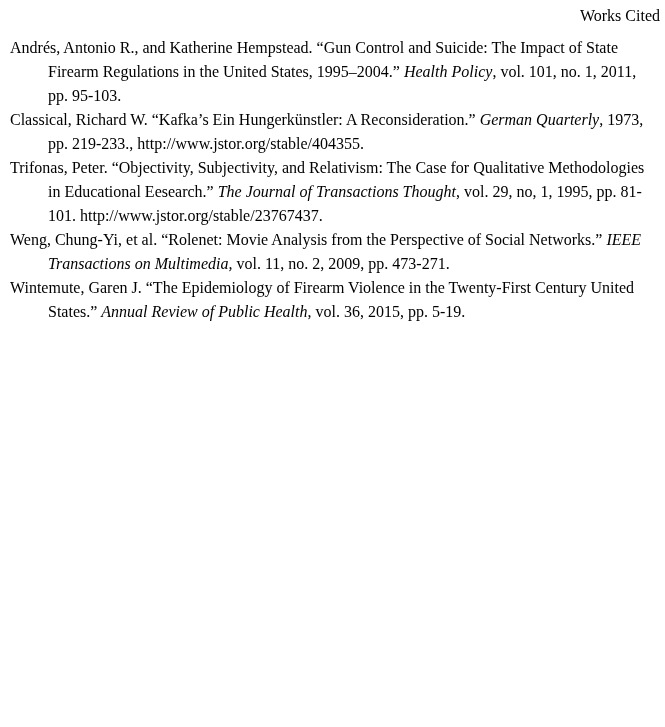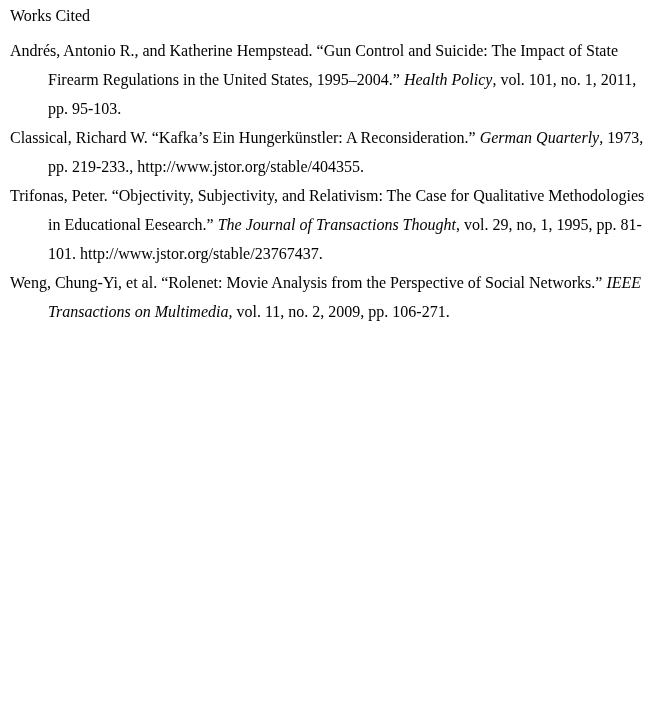--- a/index.html
+++ b/index.html
@@ -14,42 +14,43 @@
     font-family: "Liberation Serif", serif;
     font-size: 16px;
     overflow: hidden;
   }
   .page {
     padding: 3px 5px 0 10px;
   }
   .title {
     font-size: 16px;
     font-weight: normal;
-    text-align: left;
+    text-align: right;
     margin: 0 0 6px 0;
     line-height: 26.5px;
   }
   .entries {
     width: 650px;
   }
   .entry {
     margin: 0;
     padding-left: 38px;
     text-indent: -38px;
-    line-height: 29px;
+    line-height: 24px;
     word-spacing: normal;
   }
   .it {
     font-style: italic;
   }
 </style>
 </head>
 <body style="background: rgb(255, 255, 255); color: rgb(0, 0, 0);">
 
 <div class="page">
   <h1 class="title">Works Cited</h1>
   <div class="entries" id="citation-list">
       <p class="entry"><span>Andrés, Antonio R., and Katherine Hempstead. “Gun Control and Suicide: The Impact of State Firearm Regulations in the United States, 1995–2004.” </span><span class="it">Health Policy</span><span>, vol. 101, no. 1, 2011, pp. 95-103.</span></p>
       <p class="entry"><span>Classical, Richard W. “Kafka’s Ein Hungerkünstler: A Reconsideration.” </span><span class="it">German Quarterly</span><span>, 1973, pp. 219-233., http://www.jstor.org/stable/404355.</span></p>
       <p class="entry"><span>Trifonas, Peter. “Objectivity, Subjectivity, and Relativism: The Case for Qualitative Methodologies in Educational Eesearch.” </span><span class="it">The Journal of Transactions Thought</span><span>, vol. 29, no, 1, 1995, pp. 81-101. http://www.jstor.org/stable/23767437.</span></p>
-      <p class="entry"><span>Weng, Chung-Yi, et al. “Rolenet: Movie Analysis from the Perspective of Social Networks.” </span><span class="it">IEEE Transactions on Multimedia,</span><span> vol. 11, no. 2, 2009, pp. 106-271.</span></p>
+      <p class="entry"><span>Weng, Chung-Yi, et al. “Rolenet: Movie Analysis from the Perspective of Social Networks.” </span><span class="it">IEEE Transactions on Multimedia,</span><span> vol. 11, no. 2, 2009, pp. 473-271.</span></p>
+      <p class="entry"><span>Wintemute, Garen J. “The Epidemiology of Firearm Violence in the Twenty-First Century United States.” </span><span class="it">Annual Review of Public Health</span><span>, vol. 36, 2015, pp. 5-19.</span></p>
     </div>
 </div>
 
 </body></html>

